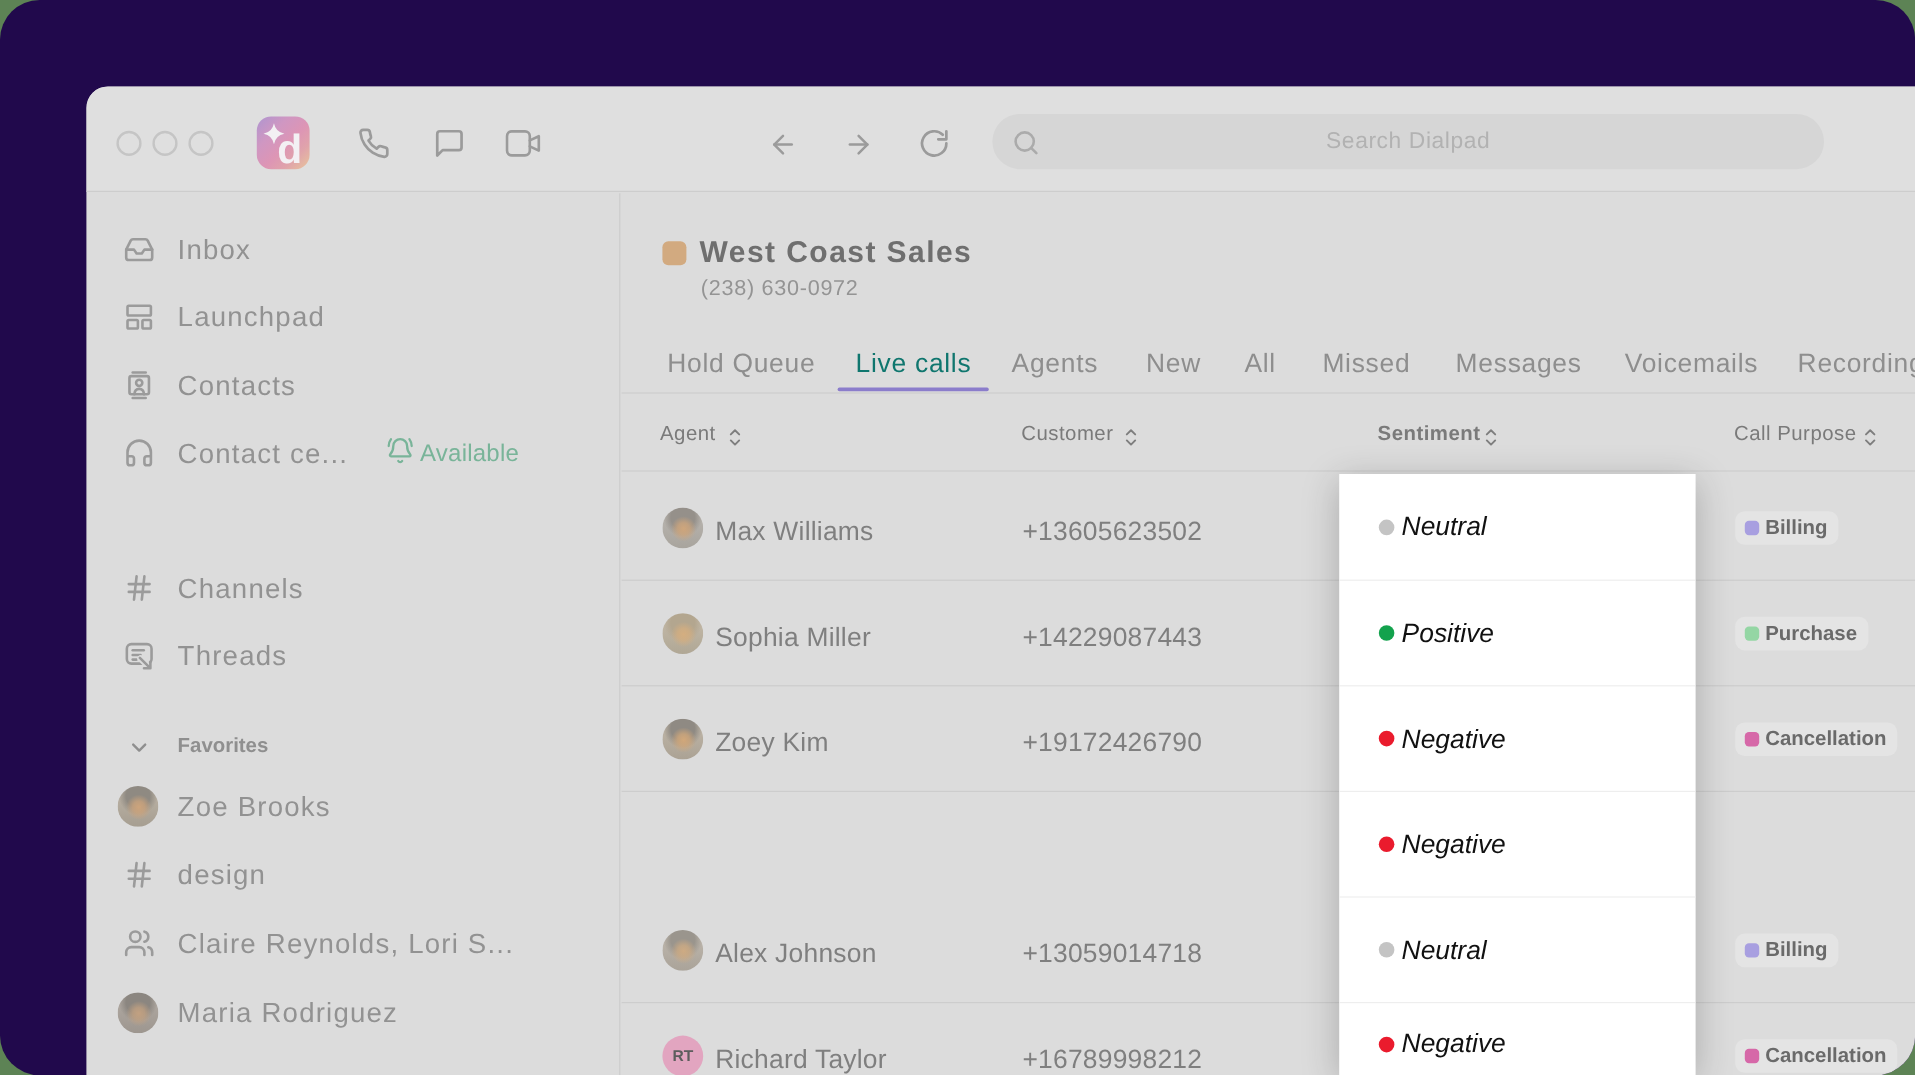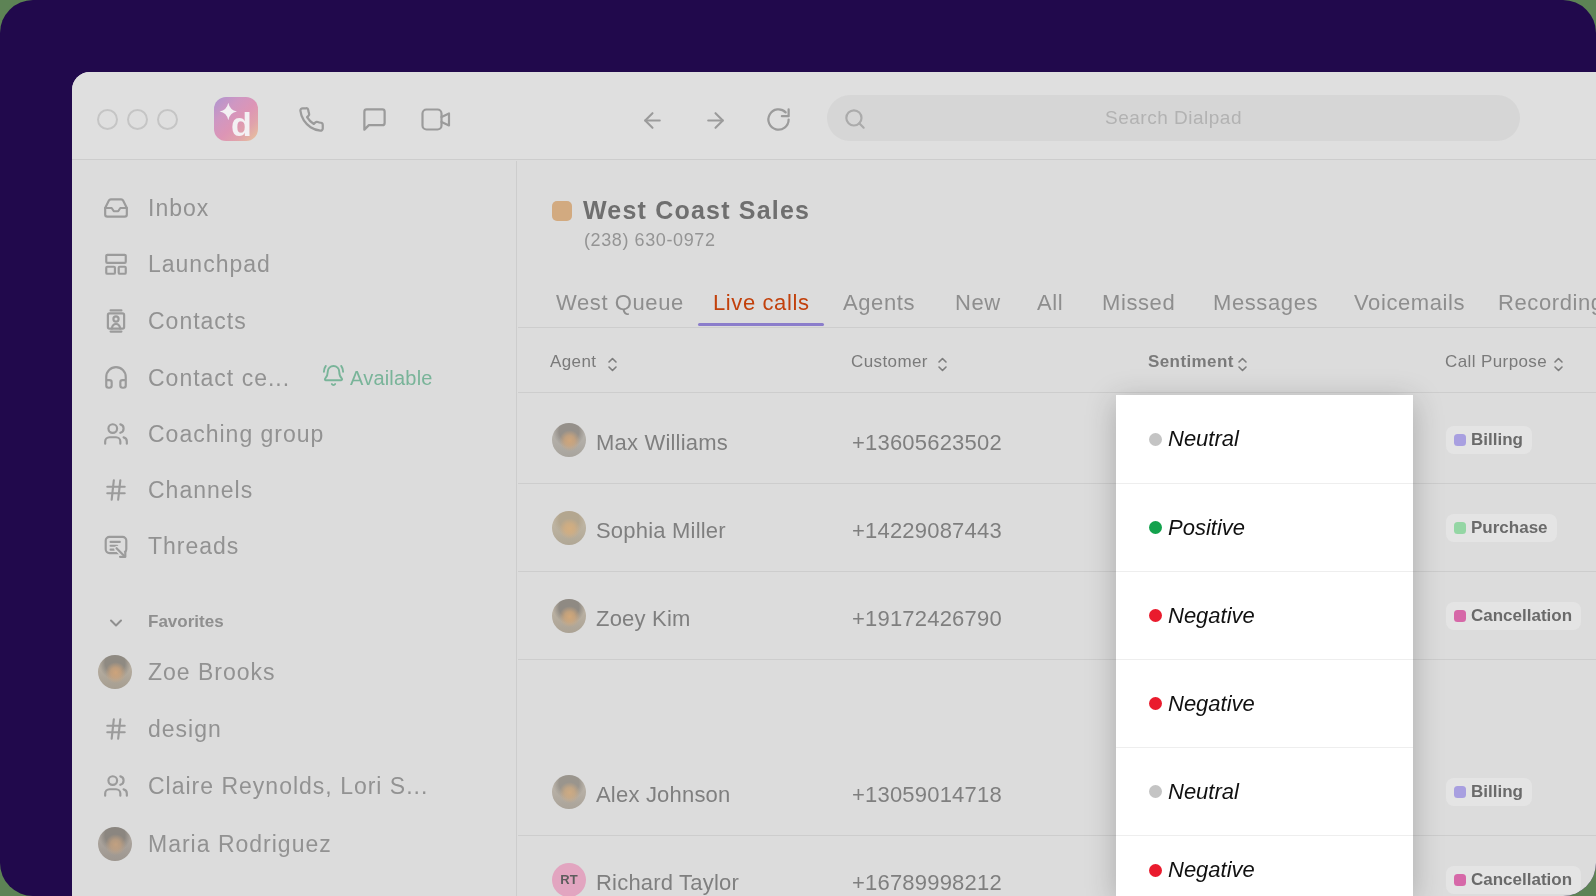--- a/index.html
+++ b/index.html
@@ -26,21 +26,21 @@
 .avatar { border-radius:50%; }
 .avail { position:absolute; left:250px; top:203px; width:190px; height:28px; }
 .avail span { position:absolute; left:28px; top:0; font-size:20px; letter-spacing:0.2px; color:#79b499; line-height:28px; }
 
 .main { position:absolute; left:446px; top:89px; width:1078px; height:735px; }
 .sq-orange { position:absolute; left:34px; top:40px; width:20px; height:20px; border-radius:5px; background:#d2aa80; }
 .h1 { position:absolute; left:65px; top:35px; font-size:25px; font-weight:bold; color:#6f6f6f; letter-spacing:1.2px; }
 .h2 { position:absolute; left:66px; top:69px; font-size:18px; letter-spacing:0.6px; color:#949494; }
 .tabs { position:absolute; left:0px; top:118px; height:48px; width:1078px; }
 .tab { position:absolute; top:0; line-height:48px; font-size:22px; letter-spacing:0.6px; color:#8e8e8e; white-space:nowrap; }
-.tab.active { color:#c2410c; }
+.tab.active { color:#0f766e; }
 .tab-underline { position:absolute; left:180px; top:44px; width:126px; height:3px; border-radius:2px; background:#8b7dcb; }
 .tabs-divider { position:absolute; left:0; top:166px; width:1078px; height:1px; background:#cdcdcd; }
 
 .thead { position:absolute; left:0; top:167px; width:1078px; height:64px; }
 .th { position:absolute; top:24px; font-size:17px; letter-spacing:0.4px; color:#7a7a7a; }
 .thead-divider { position:absolute; left:0; top:231px; width:1078px; height:1px; background:#cdcdcd; }
 .row { position:absolute; left:0; width:1078px; height:88px; border-bottom:1px solid #cdcdcd; }
 .row .ravatar { position:absolute; left:34px; top:27px; width:34px; height:34px; border-radius:50%; }
 .row .rname { position:absolute; left:78px; top:34px; font-size:22px; letter-spacing:0.2px; color:#7f7f7f; }
 .row .rphone { position:absolute; left:334px; top:34px; font-size:22px; letter-spacing:0.2px; color:#7f7f7f; }
@@ -125,29 +125,20 @@
             <path d="M8.2 19c.3-2.8 2-4.2 3.8-4.2s3.5 1.4 3.8 4.2"></path>
           </svg>
         <div class="si-label">Contacts</div>
       </div>
       <div class="side-item" style="top:201px;">
         <svg class="si-icon" width="26" height="26" viewBox="0 0 24 24" fill="none" stroke="#9b9b9b" stroke-width="2" stroke-linecap="round" stroke-linejoin="round">
             <path d="M3 14h3a2 2 0 0 1 2 2v3a2 2 0 0 1-2 2H5a2 2 0 0 1-2-2v-5Zm0 0v-3a9 9 0 0 1 18 0v3m0 0h-3a2 2 0 0 0-2 2v3a2 2 0 0 0 2 2h1a2 2 0 0 0 2-2v-5Z"></path>
           </svg>
         <div class="si-label">Contact ce...</div>
       </div>
-      <div class="side-item" style="top:257px;">
-        <svg class="si-icon" width="26" height="26" viewBox="0 0 24 24" fill="none" stroke="#9b9b9b" stroke-width="2" stroke-linecap="round" stroke-linejoin="round">
-            <path d="M16 21v-2a4 4 0 0 0-4-4H6a4 4 0 0 0-4 4v2"></path>
-            <circle cx="9" cy="7" r="4"></circle>
-            <path d="M22 21v-2a4 4 0 0 0-3-3.87"></path>
-            <path d="M16 3.13a4 4 0 0 1 0 7.75"></path>
-          </svg>
-        <div class="si-label">Coaching group</div>
-      </div>
       <div class="side-item" style="top:313px;">
         <svg class="si-icon" width="26" height="26" viewBox="0 0 24 24" fill="none" stroke="#9b9b9b" stroke-width="2" stroke-linecap="round" stroke-linejoin="round">
             <line x1="4" x2="20" y1="9" y2="9"></line>
             <line x1="4" x2="20" y1="15" y2="15"></line>
             <line x1="10" x2="8" y1="3" y2="21"></line>
             <line x1="16" x2="14" y1="3" y2="21"></line>
           </svg>
         <div class="si-label">Channels</div>
       </div>
       <div class="side-item" style="top:369px;">
@@ -203,21 +194,21 @@
         <div class="avatar" style="position:absolute; left:26px; top:-1px; width:34px; height:34px; background:radial-gradient(circle at 52% 52%, #c2a181 0%, #c2a181c0 20%, #c2a18100 42%),radial-gradient(circle at 50% 24%, #8b8680 0%, #8b8680 32%, #8b868000 52%),linear-gradient(#b4ada6, #9d968f);"></div>
         <div class="si-label">Maria Rodriguez</div>
       </div>
     </div>
 
     <div class="main">
       <div class="sq-orange"></div>
       <div class="h1">West Coast Sales</div>
       <div class="h2">(238) 630-0972</div>
       <div class="tabs">
-        <div class="tab" style="left:38px;">West Queue</div>
+        <div class="tab" style="left:38px;">Hold Queue</div>
         <div class="tab active" style="left:195px;">Live calls</div>
         <div class="tab-underline"></div>
         <div class="tab" style="left:325px;">Agents</div>
         <div class="tab" style="left:437px;">New</div>
         <div class="tab" style="left:519px;">All</div>
         <div class="tab" style="left:584px;">Missed</div>
         <div class="tab" style="left:695px;">Messages</div>
         <div class="tab" style="left:836px;">Voicemails</div>
         <div class="tab" style="left:980px;">Recordings</div>
       </div>

